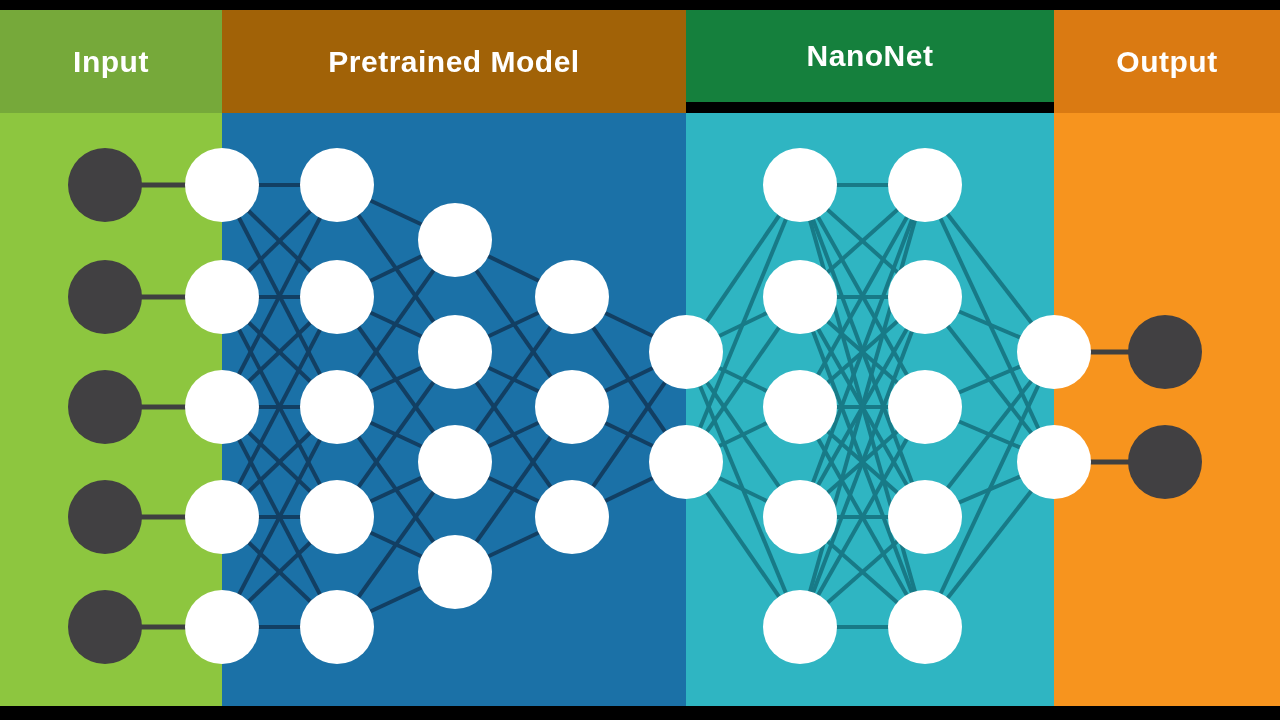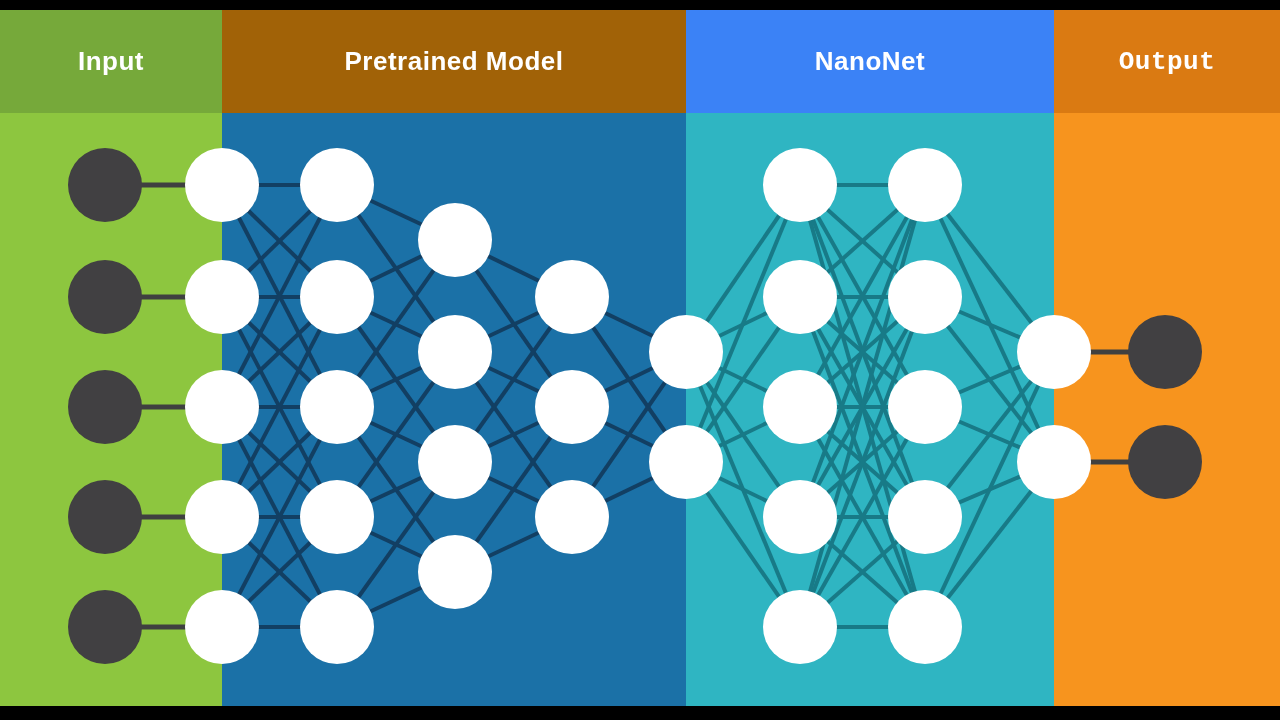--- a/index.html
+++ b/index.html
@@ -11,21 +11,21 @@
     font-family:"Liberation Sans", sans-serif;
   }
   .bar{position:absolute;left:0;width:1280px;background:#000;}
   .section{position:absolute;top:10px;height:696px;}
   .sec-header{
     position:absolute;top:0;left:0;right:0;height:103px;
     display:flex;align-items:center;justify-content:center;
   }
   .sec-title{
     color:#ffffff;
-    font-size:26px;
+    font-size:30px;
     font-weight:bold;
     letter-spacing:0.5px;
   }
   .sec-body{position:absolute;top:103px;left:0;right:0;height:593px;}
   svg.net{position:absolute;top:0;left:0;}
 </style>
 </head>
 <body>
 
 <div class="canvas">
@@ -40,29 +40,29 @@
   </div>
 
   <div class="section" style="left: 222px; width: 464px; top: 10px; height: 696px;">
     <div class="sec-header" style="height: 103px; background: #a16207;">
       <span class="sec-title" style="color: rgb(255, 255, 255);">Pretrained Model</span>
     </div>
     <div class="sec-body" style="top: 103px; height: 593px; background: rgb(27, 113, 167);"></div>
   </div>
 
   <div class="section" style="left: 686px; width: 368px; top: 10px; height: 696px;">
-    <div class="sec-header" style="height: 103px; background: #3b82f6; align-items: center;">
+    <div class="sec-header" style="height: 92px; background: #15803d; align-items: center;">
       <span class="sec-title" style="color: rgb(255, 255, 255);">NanoNet</span>
     </div>
     <div class="sec-body" style="top: 103px; height: 593px; background: rgb(47, 181, 194);"></div>
   </div>
 
   <div class="section" style="left: 1054px; width: 226px; top: 10px; height: 696px;">
     <div class="sec-header" style="height: 103px; background: rgb(218, 122, 18);">
-      <span class="sec-title" style="color: rgb(255, 255, 255); font-family: Liberation Mono, monospace;">Output</span>
+      <span class="sec-title" style="color: rgb(255, 255, 255);">Output</span>
     </div>
     <div class="sec-body" style="top: 103px; height: 593px; background: rgb(247, 148, 30);"></div>
   </div>
 
   <svg class="net" id="net-svg" width="1280" height="720" viewBox="0 0 1280 720">
       <line x1="105" y1="185" x2="222" y2="185" stroke="#3f4040" stroke-width="5"></line>
       <line x1="105" y1="297" x2="222" y2="297" stroke="#3f4040" stroke-width="5"></line>
       <line x1="105" y1="407" x2="222" y2="407" stroke="#3f4040" stroke-width="5"></line>
       <line x1="105" y1="517" x2="222" y2="517" stroke="#3f4040" stroke-width="5"></line>
       <line x1="105" y1="627" x2="222" y2="627" stroke="#3f4040" stroke-width="5"></line>

